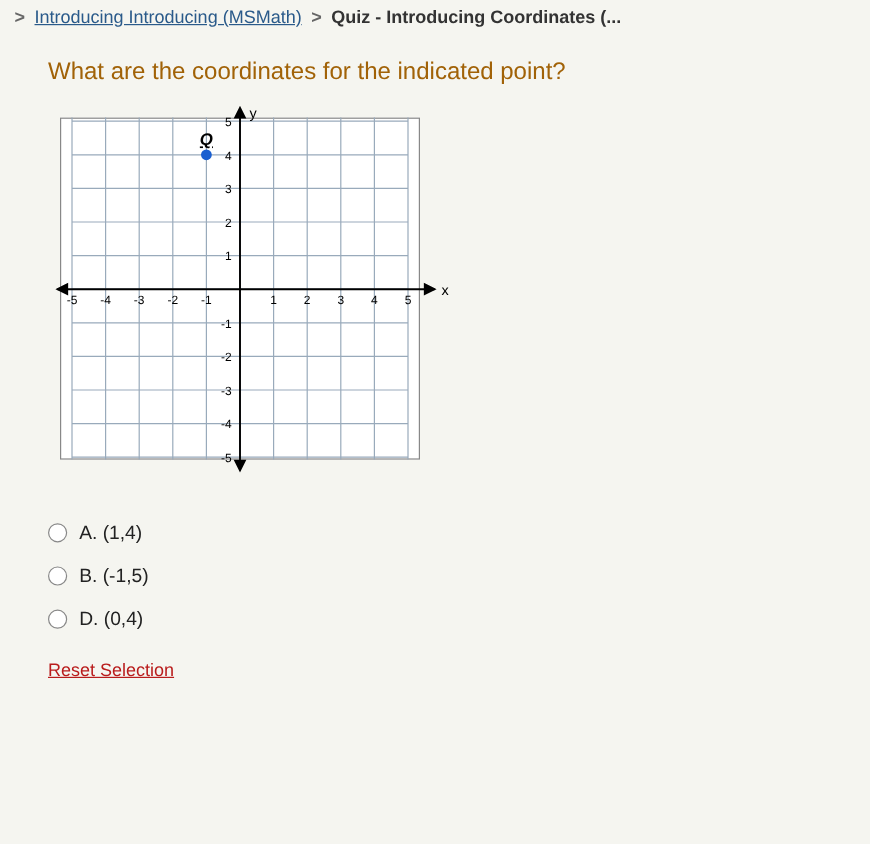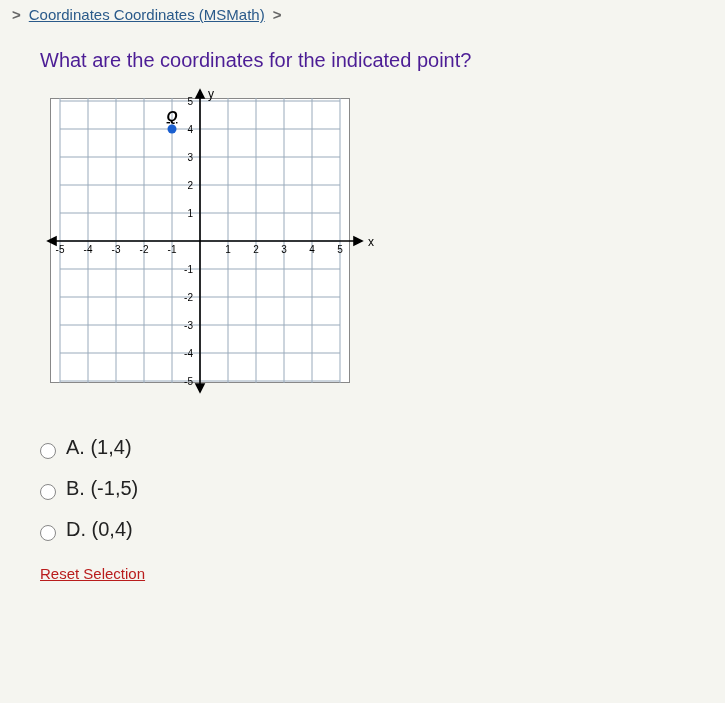--- a/index.html
+++ b/index.html
@@ -18,21 +18,21 @@
       display: flex;
       align-items: center;
       gap: 8px;
     }
     .breadcrumb .sep { color: #666; font-weight: bold; }
     .breadcrumb a { color: #2a5a8a; text-decoration: underline; }
     .breadcrumb .current { color: #333; font-weight: bold; }
     .content { padding: 20px 40px; }
     .question {
       font-size: 20px;
-      color: #4c1d95;
+      color: #a16207;
       margin-bottom: 14px;
     }
     .graph-wrap {
       width: 360px;
       height: 310px;
       position: relative;
       margin-bottom: 40px;
     }
     .graph-border {
       position: absolute;
@@ -42,24 +42,24 @@
       background: #fff;
     }
     svg.grid {
       position: absolute;
       left: 0; top: 0;
       width: 360px; height: 310px;
     }
     .options { margin-top: 10px; }
     .option {
       display: flex;
-      align-items: flex-end;
+      align-items: flex-start;
       gap: 10px;
       margin-bottom: 18px;
-      font-size: 20px;
+      font-size: 16px;
       color: #222;
     }
     .radio {
       width: 16px; height: 16px;
       border: 1.5px solid #888;
       border-radius: 50%;
       background: #fff;
       flex-shrink: 0;
     }
     .reset {
@@ -69,22 +69,23 @@
       cursor: pointer;
       margin-top: 6px;
       display: inline-block;
     }
   </style>
 </head>
 <body>
 
 <div class="breadcrumb">
   <span class="sep">&gt;</span>
-  <a href="#">Coordinates Coordinates (MSMath)</a>
+  <a href="#">Introducing Introducing (MSMath)</a>
   <span class="sep">&gt;</span>
+  <span class="current">Quiz - Introducing Coordinates (...</span>
 </div>
 
 <div class="content">
   <div class="question">What are the coordinates for the indicated point?</div>
 
   <div class="graph-wrap">
     <div class="graph-border"></div>
     <svg class="grid" viewBox="0 0 360 310">
 
       <g stroke="#9ab" stroke-width="1">

